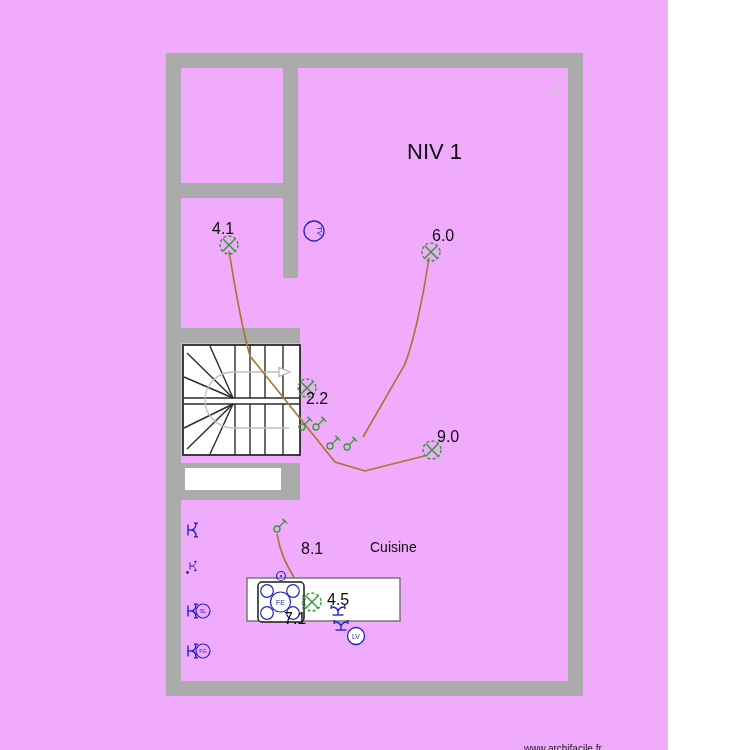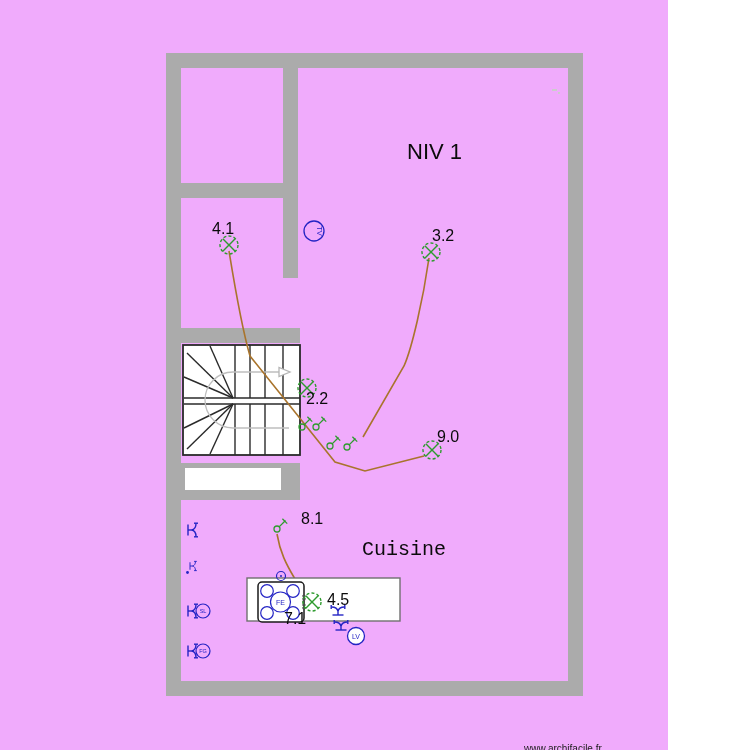--- a/index.html
+++ b/index.html
@@ -4,25 +4,25 @@
 <style>
   html,body{margin:0;padding:0;background:#fff;}
   .canvas{position:relative;width:668px;height:750px;background:#f0abfc;overflow:hidden;
           font-family:"Liberation Sans",sans-serif;}
   .canvas svg{position:absolute;left:0;top:0;}
   .lbl{position:absolute;color:#0b0b0b;font-size:16px;line-height:1;white-space:nowrap;}
   .lbl-5-1{left:212px;top:221px;}
   .lbl-5-2{left:432px;top:228px;}
   .lbl-5-4{left:306px;top:391px;}
   .lbl-5-3{left:437px;top:429px;}
-  .lbl-8-1{left:301px;top:511px;}
+  .lbl-8-1{left:301px;top:541px;}
   .lbl-7-1{left:284px;top:563px;margin-top:48px;}
   .lbl-6-3{left:327px;top:592px;}
   .title{left:407px;top:141px;font-size:22px;}
-  .room-lbl{left:362px;top:540px;font-size:20px;font-family:Liberation Mono, monospace;}
+  .room-lbl{left:370px;top:540px;font-size:14px;}
   .wm{left:524px;top:744px;font-size:10px;color:#1c1c1c;text-decoration:underline;}
 </style>
 </head>
 <body>
 
 <div class="canvas">
 
 <svg width="750" height="750" viewBox="0 0 750 750">
   <defs>
     <g id="lightSym" stroke="#2e9b2e" stroke-width="1.4" fill="none">
@@ -154,21 +154,21 @@
   </g>
 
   <g fill="#cccccc">
     <rect x="552" y="89" width="5" height="2"></rect>
     <rect x="558" y="92" width="2" height="2"></rect>
   </g>
 </svg>
 
 <div class="lbl title">NIV 1</div>
 <div class="lbl lbl-5-1">4.1</div>
-<div class="lbl lbl-5-2">3.2</div>
+<div class="lbl lbl-5-2">6.0</div>
 <div class="lbl lbl-5-4">2.2</div>
 <div class="lbl lbl-5-3">9.0</div>
 <div class="lbl lbl-8-1">8.1</div>
 <div class="lbl lbl-7-1">7.1</div>
 <div class="lbl lbl-6-3">4.5</div>
 <div class="lbl room-lbl">Cuisine</div>
 <div class="lbl wm">www.archifacile.fr</div>
 
 </div>
 

